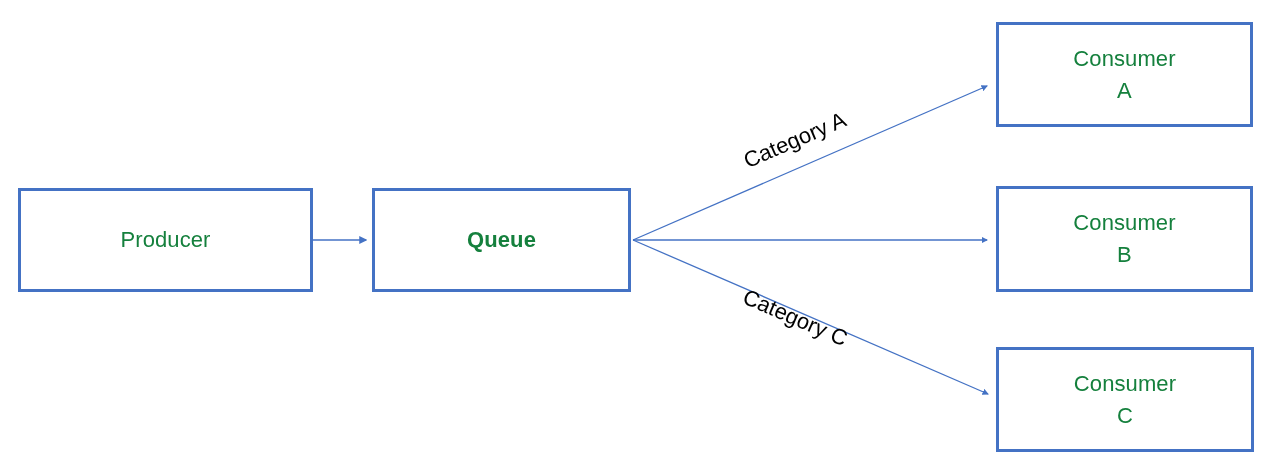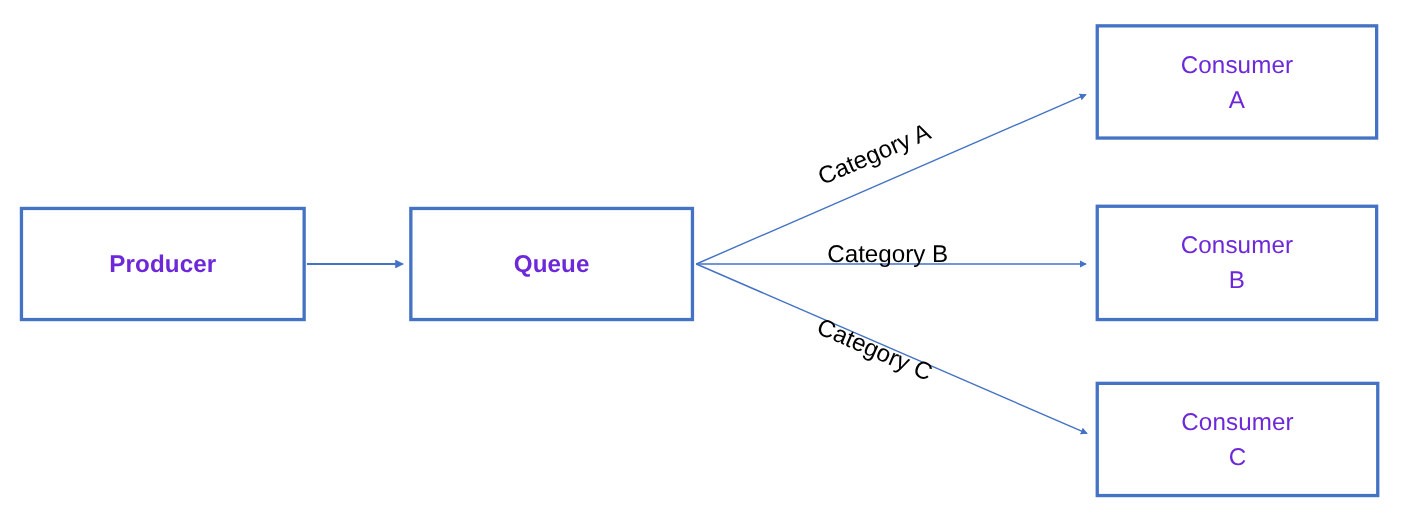--- a/index.html
+++ b/index.html
@@ -19,21 +19,21 @@
   }
   .node {
     position: absolute;
     box-sizing: border-box;
     border: 3px solid #4472C4;
     background: #ffffff;
     display: flex;
     flex-direction: column;
     align-items: center;
     justify-content: center;
-    color: #6d28d9;
+    color: #15803d;
     font-size: 22px;
     line-height: 1.45;
     text-align: center;
     letter-spacing: 0.1px;
   }
   .node-line {
     display: block;
     white-space: nowrap;
   }
   #edge-layer {
@@ -81,21 +81,21 @@
 
     <line x1="279" y1="240" x2="366" y2="240" stroke="#4472C4" stroke-width="1.6" marker-end="url(#arrowhead)"></line>
 
     <line x1="633" y1="240" x2="987" y2="86" stroke="#4472C4" stroke-width="1.3" marker-end="url(#arrowhead)"></line>
 
     <line x1="633" y1="240" x2="987" y2="240" stroke="#4472C4" stroke-width="1.3" marker-end="url(#arrowhead)"></line>
 
     <line x1="633" y1="240" x2="988" y2="394" stroke="#4472C4" stroke-width="1.3" marker-end="url(#arrowhead)"></line>
   </svg>
 
-  <div class="node" id="node-producer" style="left:18px; top:188px; width:260px; height:104px;font-weight:bold;">
+  <div class="node" id="node-producer" style="left:18px; top:188px; width:295px; height:104px;">
     <span class="node-line">Producer</span>
   </div>
 
   <div class="node" id="node-queue" style="left:372px; top:188px; width:259px; height:104px;font-weight:bold;">
     <span class="node-line">Queue</span>
   </div>
 
   <div class="node" id="node-consumer-a" style="left:996px; top:22px; width:257px; height:105px;">
     <span class="node-line">Consumer</span>
     <span class="node-line">A</span>
@@ -106,17 +106,16 @@
     <span class="node-line">B</span>
   </div>
 
   <div class="node" id="node-consumer-c" style="left:996px; top:347px; width:258px; height:105px;">
     <span class="node-line">Consumer</span>
     <span class="node-line">C</span>
   </div>
 
   <div class="edge-label" id="label-category-a">Category A</div>
 
-  <div class="edge-label" id="label-category-b">Category B</div>
 
   <div class="edge-label" id="label-category-c">Category C</div>
 
 </div>
 
 </body></html>

